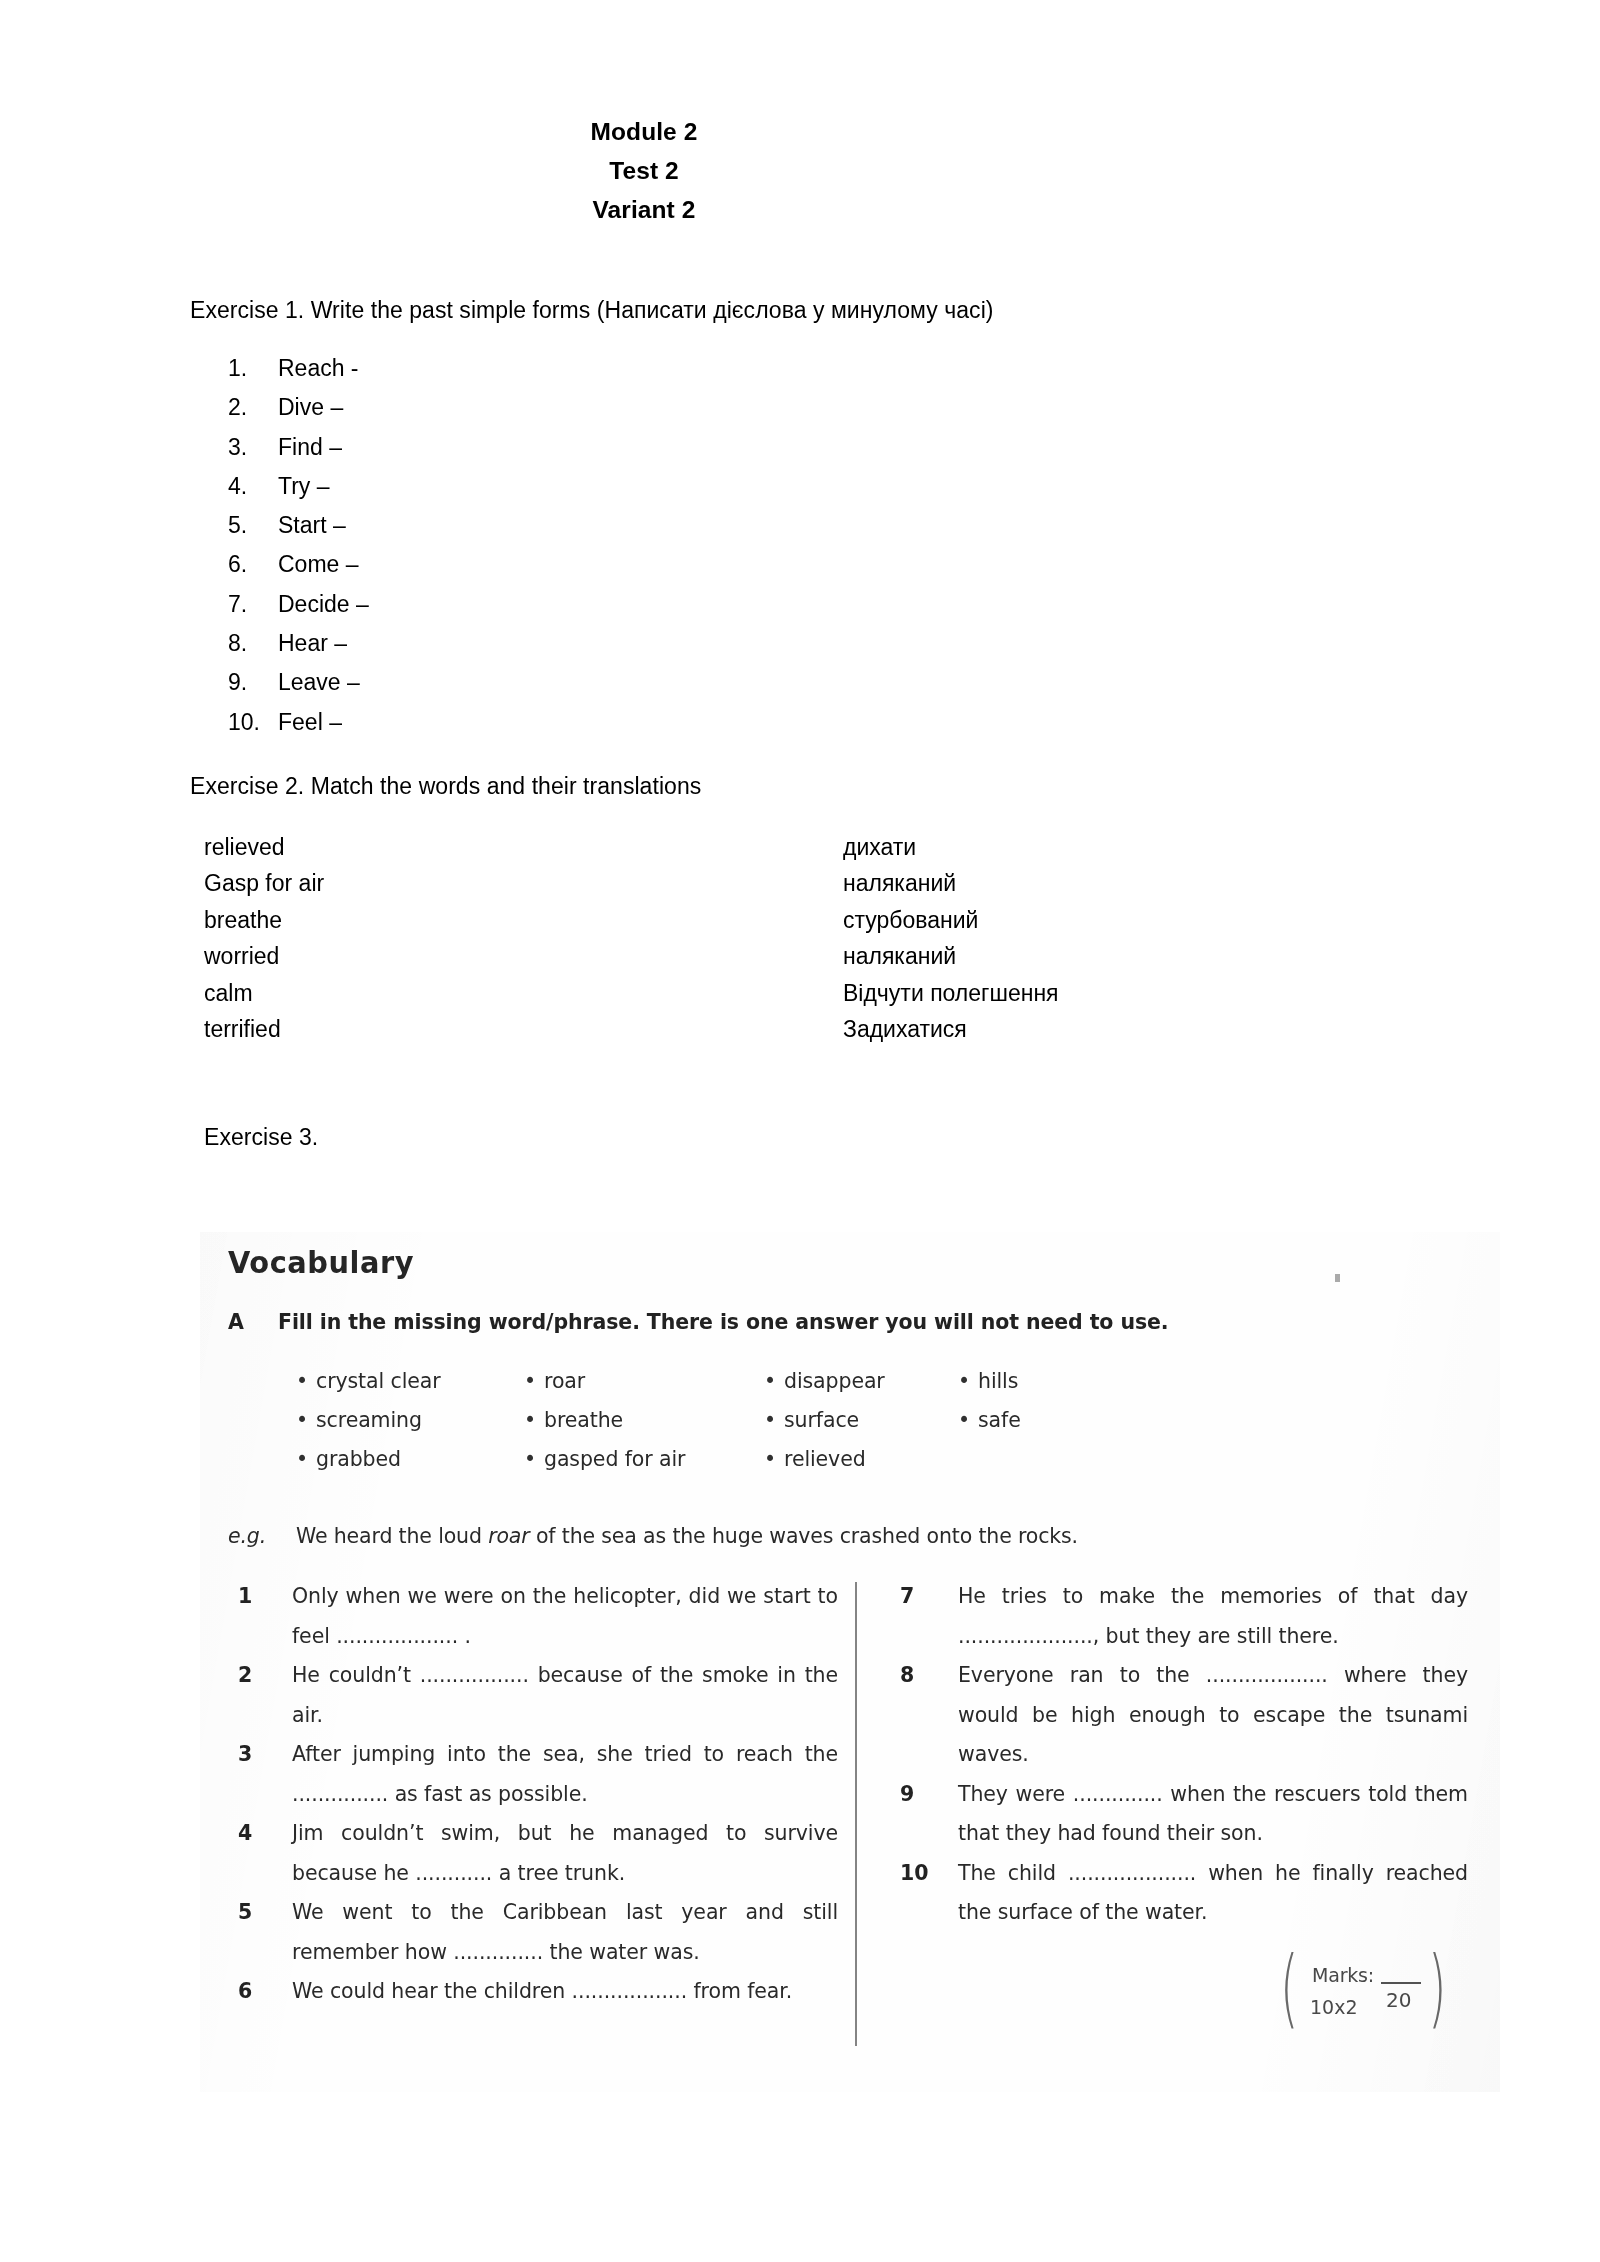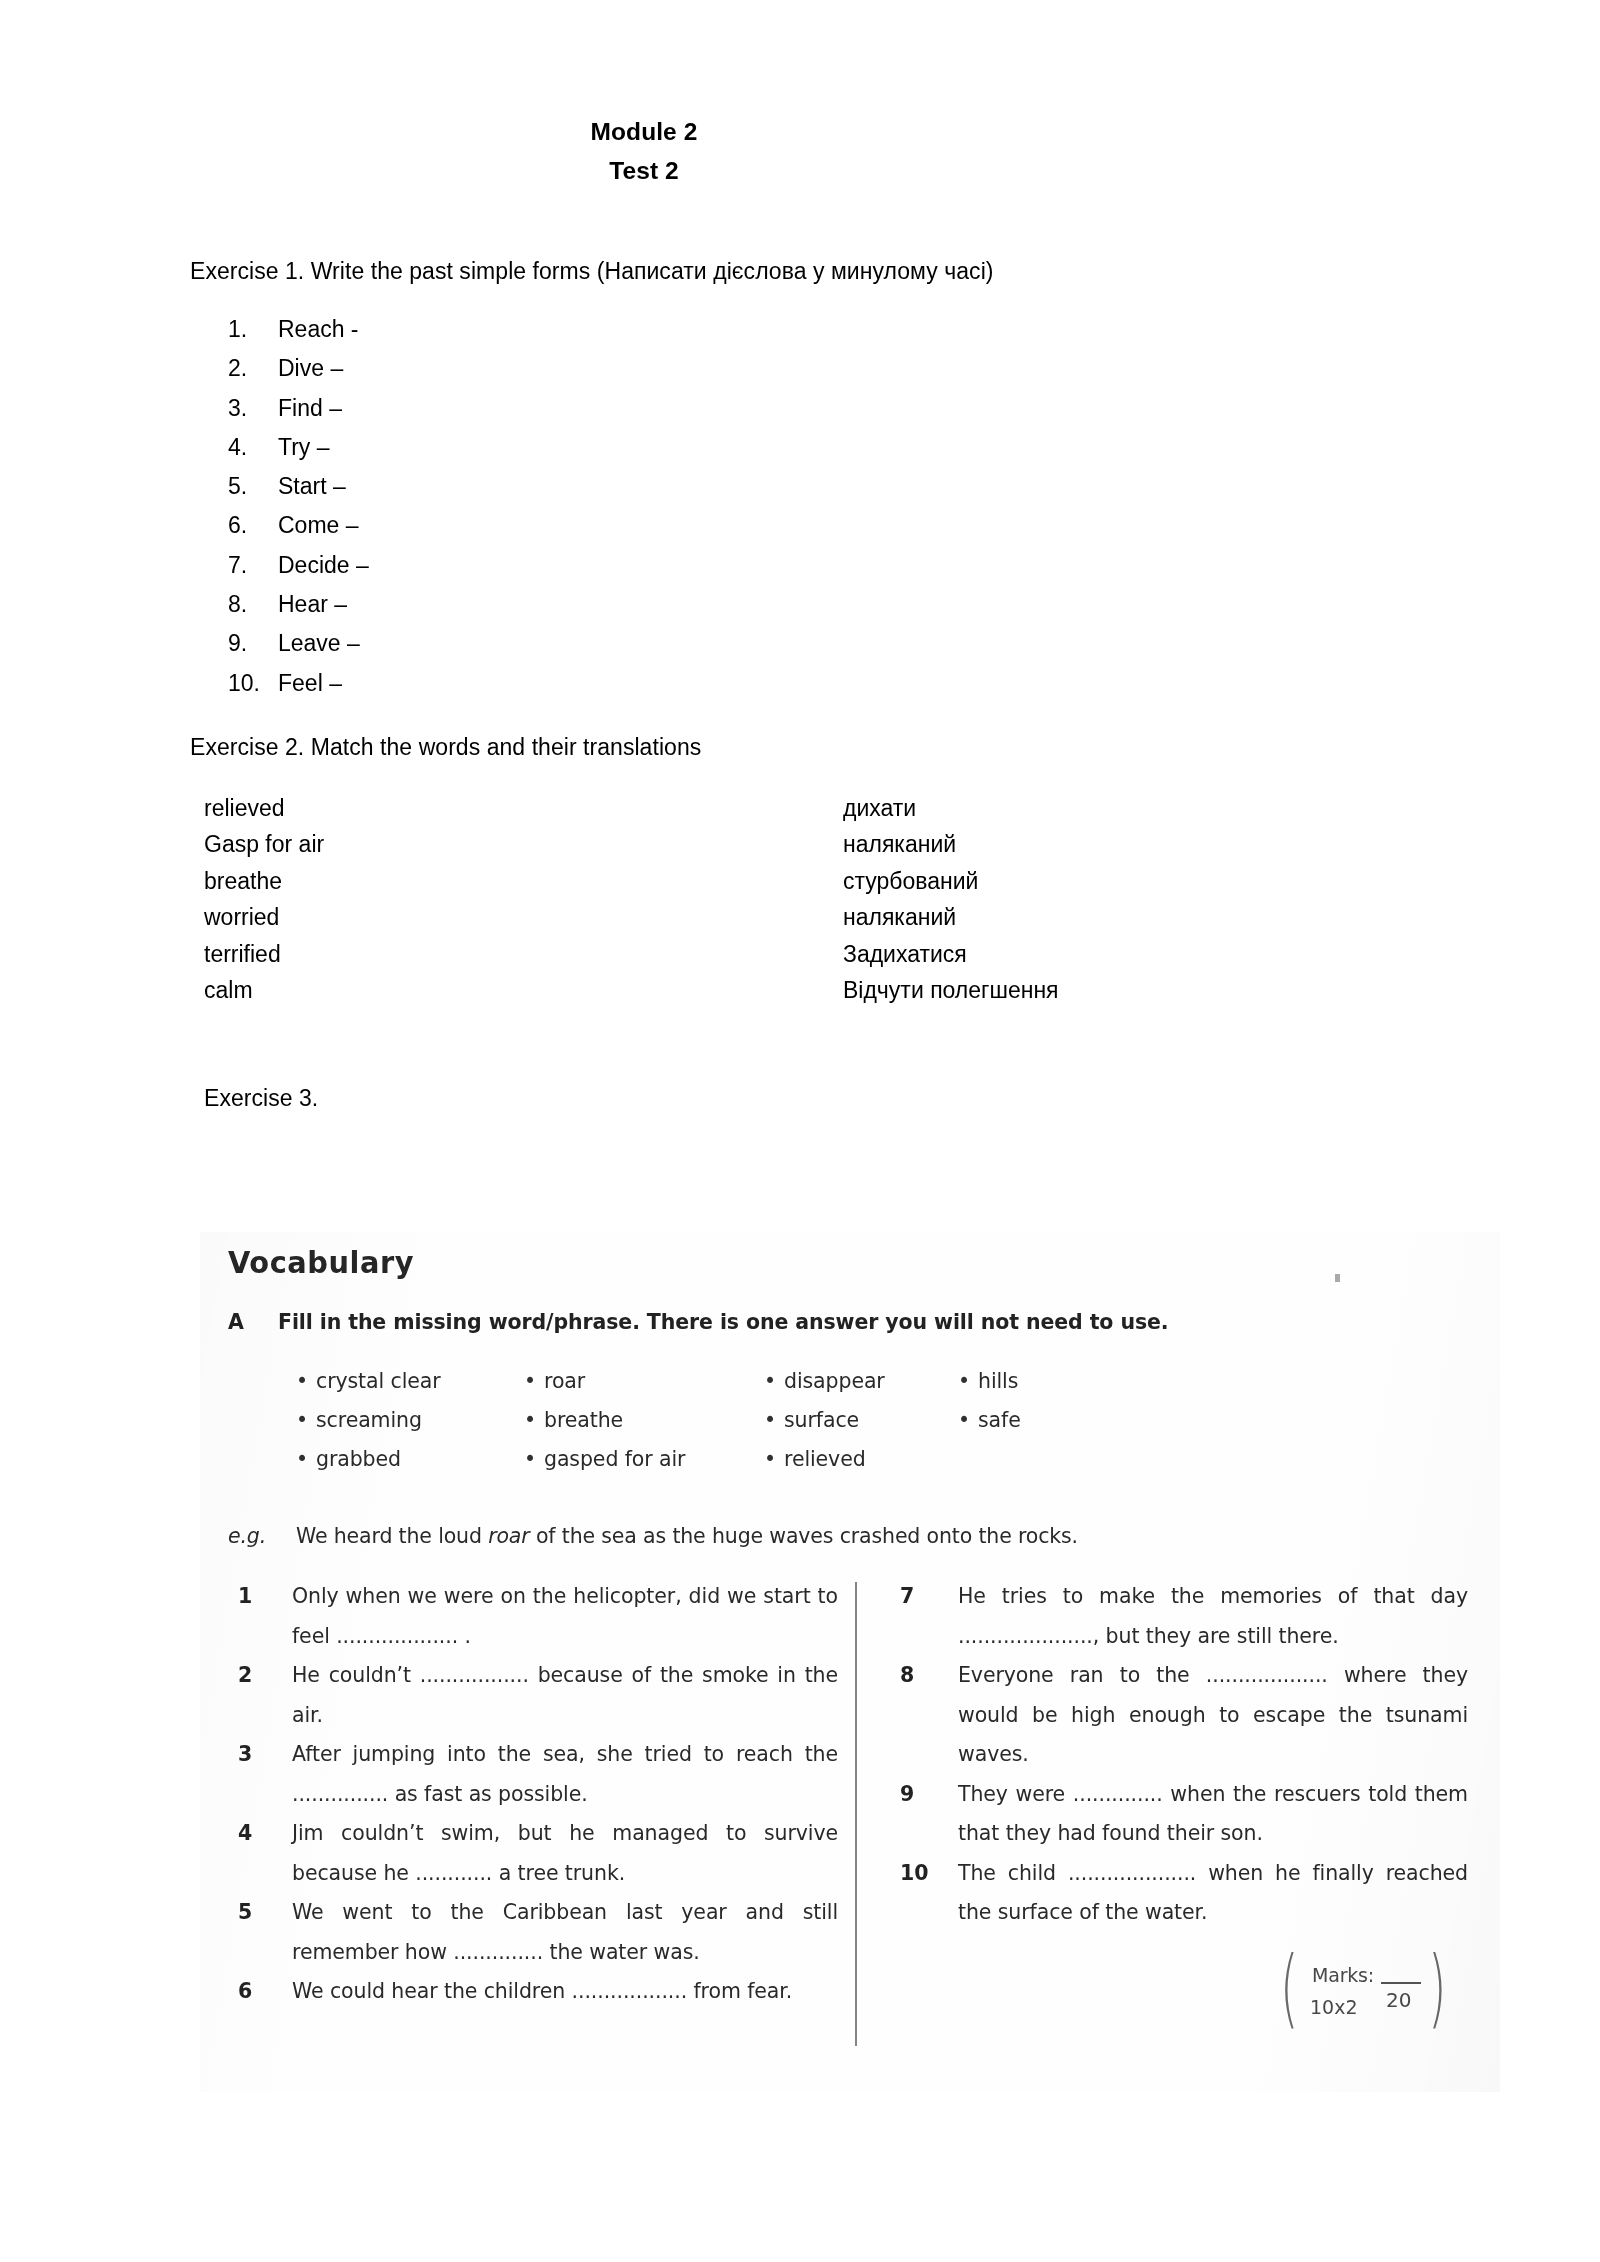--- a/index.html
+++ b/index.html
@@ -296,20 +296,21 @@
   }
 </style>
 </head>
 <body>
 
 <div class="page">
 
   <div class="title-block">
     <div class="title-line">Module 2</div>
     <div class="title-line">Test 2</div>
+    <div class="title-line">Variant 2</div>
   </div>
 
   <div class="typed" style="margin-top:66px;">
     <div class="ex-heading">Exercise 1. Write the past simple forms (Написати дієслова у минулому часі)</div>
 
     <ul class="verb-list">
       <li class="verb-item">
         <span class="verb-num">1.</span>
         <span>Reach -</span>
       </li>
@@ -366,26 +367,26 @@
       </div>
       <div class="match-row">
         <span class="match-left">breathe</span>
         <span class="match-right">стурбований</span>
       </div>
       <div class="match-row">
         <span class="match-left">worried</span>
         <span class="match-right">наляканий</span>
       </div>
       <div class="match-row">
+        <span class="match-left">calm</span>
+        <span class="match-right">Відчути полегшення</span>
+      </div>
+      <div class="match-row">
         <span class="match-left">terrified</span>
         <span class="match-right">Задихатися</span>
-      </div>
-      <div class="match-row">
-        <span class="match-left">calm</span>
-        <span class="match-right">Відчути полегшення</span>
       </div>
     </div>
   </div>
 
   <div class="typed" style="margin-top:74px;">
     <div class="ex-heading" style="margin-left:14px;margin-top:32px;">Exercise 3.</div>
   </div>
 
   <div class="scan">
 

